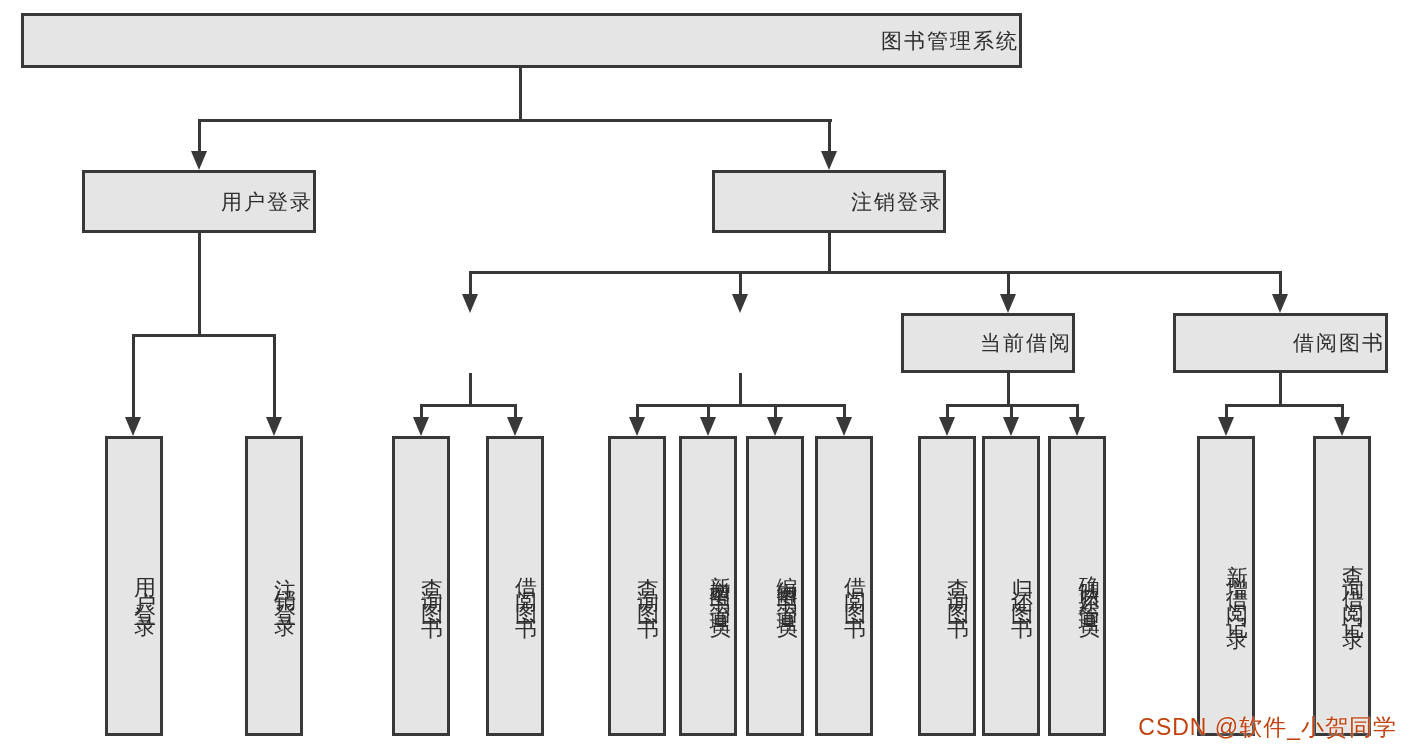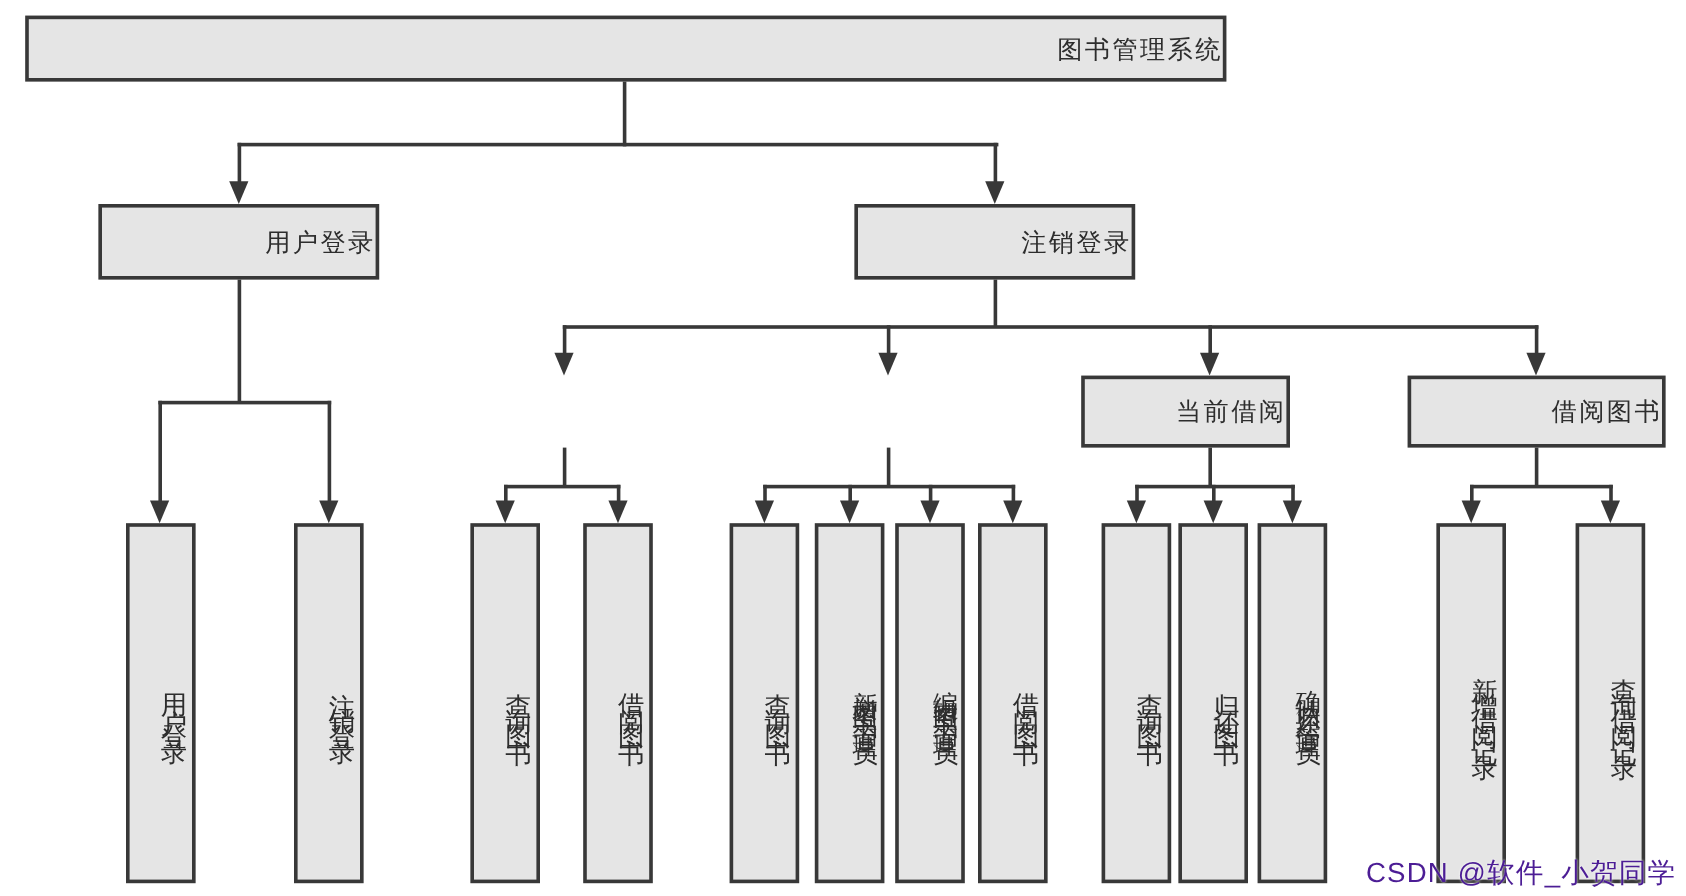--- a/index.html
+++ b/index.html
@@ -47,21 +47,21 @@
     height: 0;
     border-left: 8px solid transparent;
     border-right: 8px solid transparent;
     border-top: 19px solid #383838;
   }
   .watermark {
     position: absolute;
     right: 8px;
     bottom: 4px;
     font-size: 23px;
-    color: #4c1d95;
+    color: #c2410c;
     letter-spacing: 1px;
     text-shadow: 0 0 2px #ffffff;
     white-space: nowrap;
   }
 </style>
 </head>
 <body>
 
 <div class="canvas">
 

